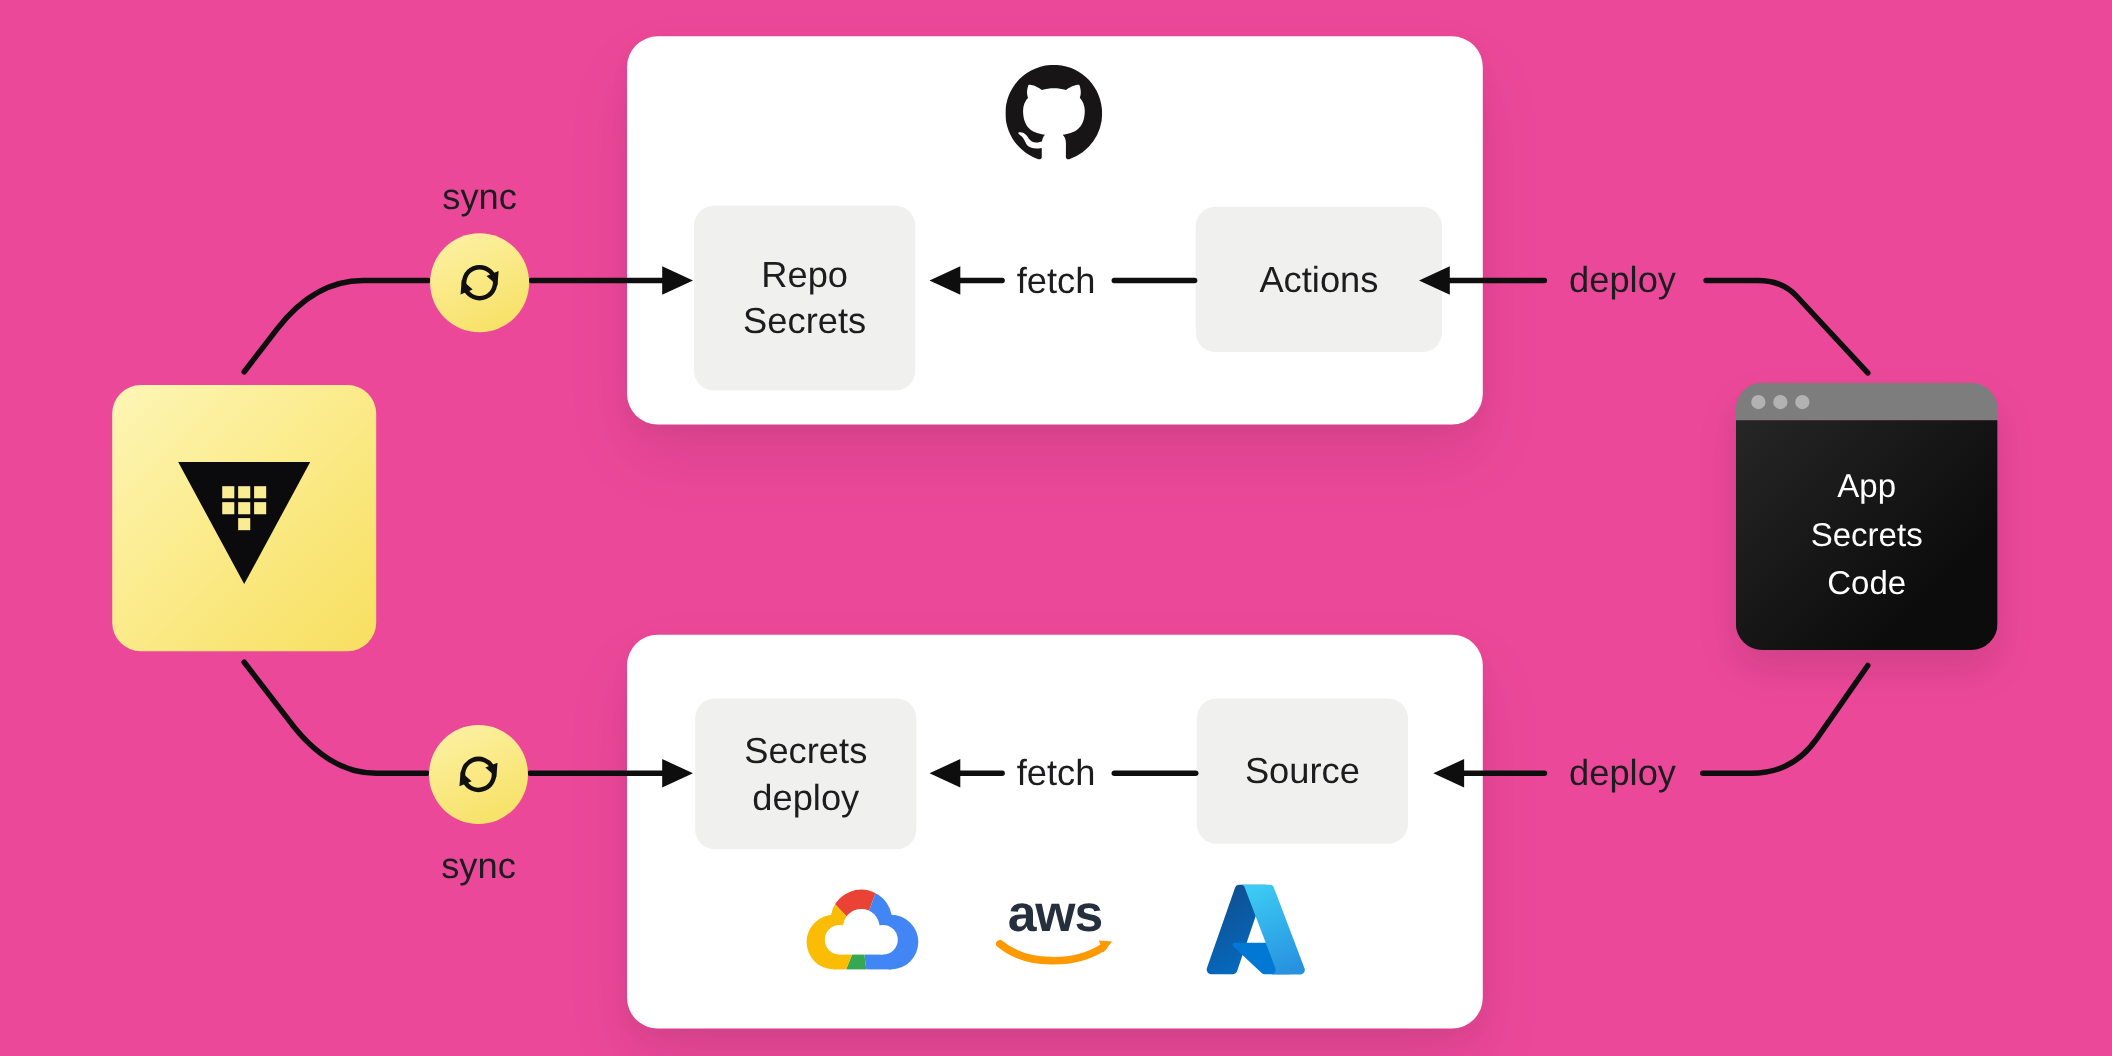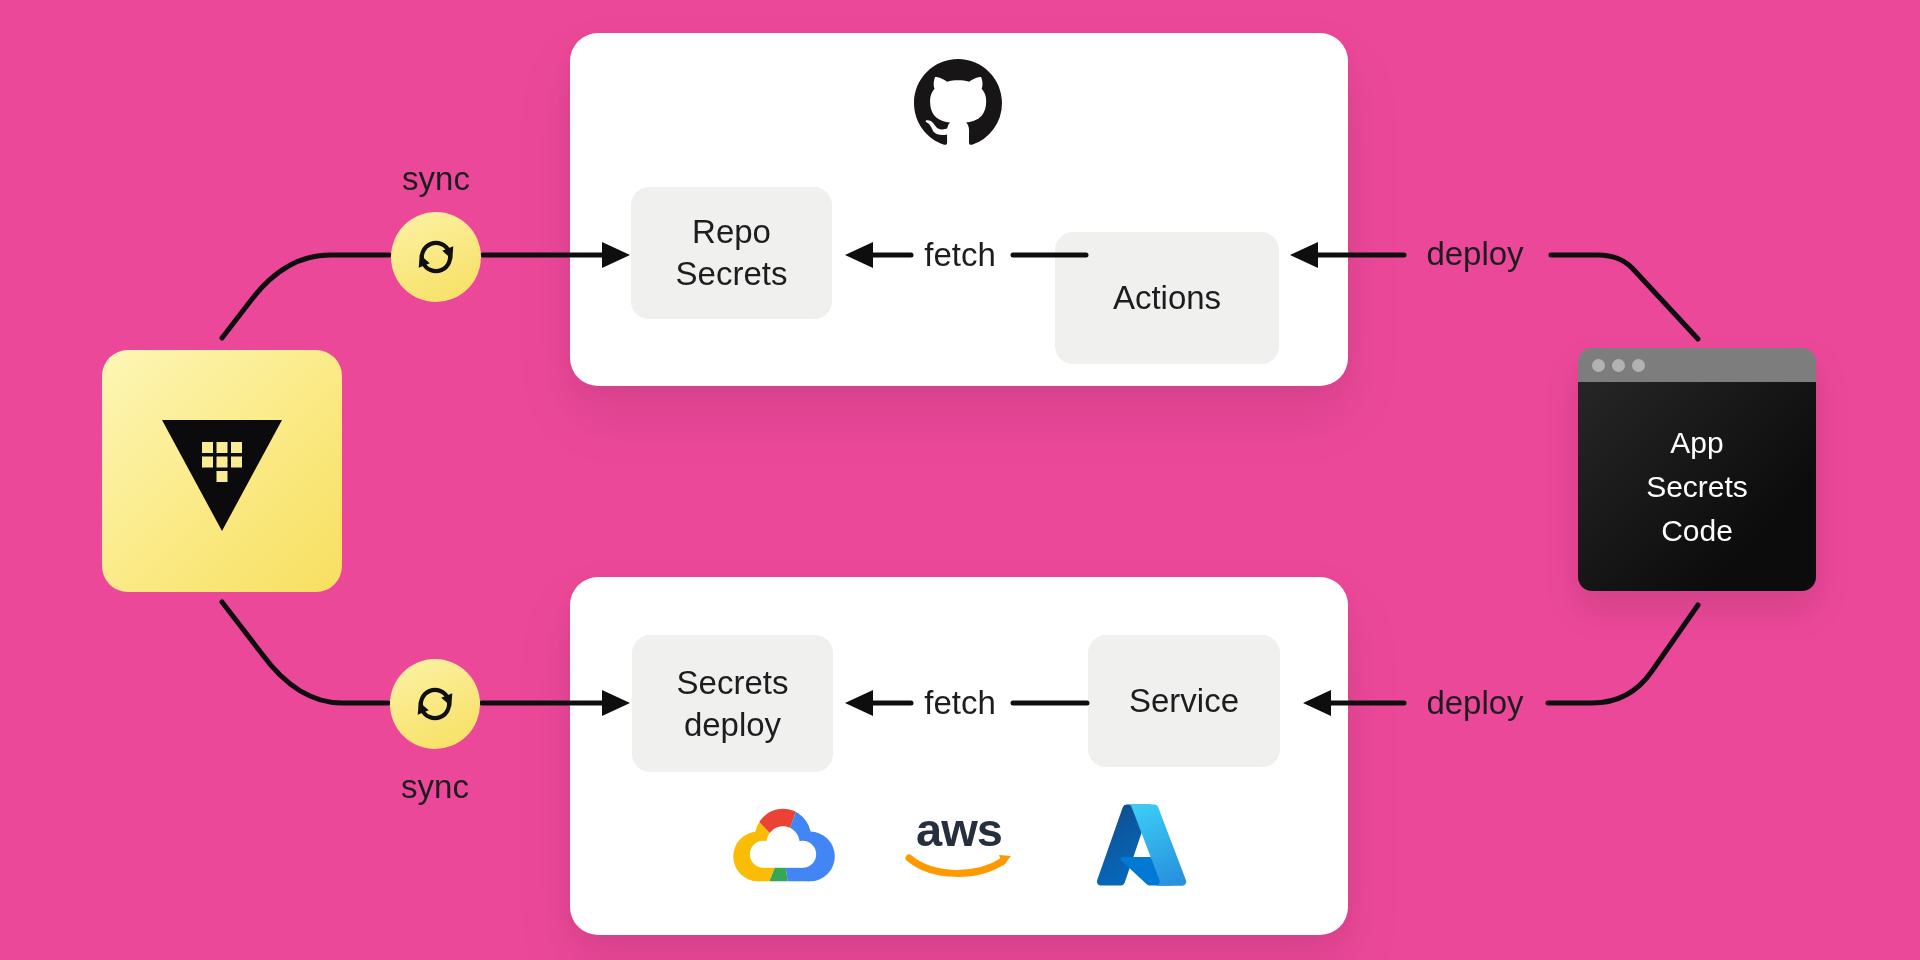--- a/index.html
+++ b/index.html
@@ -15,22 +15,22 @@
     box-shadow:0 30px 60px rgba(20,20,20,.09),0 6px 18px rgba(20,20,20,.04);
   }
   .card-top{left:570px;top:33px;width:778px;height:353px;}
   .card-bottom{left:570px;top:577px;width:778px;height:358px;}
   
   .node{
     position:absolute;background:#f0f0ee;border-radius:18px;z-index:2;
     display:flex;flex-direction:column;align-items:center;justify-content:center;
     font-size:33px;line-height:1.26;color:#1d1d1f;text-align:center;
   }
-  .node-repo{left:631px;top:187px;width:201px;height:132px;}
-  .node-actions{left:1055px;top:188px;width:224px;height:132px;margin-top:44px;}
+  .node-repo{left:631px;top:187px;width:201px;height:168px;}
+  .node-actions{left:1087px;top:188px;width:224px;height:132px;}
   .node-secrets{left:632px;top:635px;width:201px;height:137px;}
   .node-service{left:1088px;top:635px;width:192px;height:132px;}
   
   .vault{
     position:absolute;left:102px;top:350px;width:240px;height:242px;border-radius:26px;z-index:2;
     background:linear-gradient(135deg,#fdf6b6 0%,#fbeb8a 48%,#f7df5f 100%);
   }
   
   .sync-circle{
     position:absolute;width:90px;height:90px;border-radius:50%;z-index:5;
@@ -44,21 +44,21 @@
   .lbl-sync-top{left:386px;top:160px;width:100px;}
   .lbl-sync-bottom{left:385px;top:768px;width:100px;}
   .lbl-fetch-top{left:908px;top:236px;width:104px;}
   .lbl-fetch-bottom{left:908px;top:684px;width:104px;}
   .lbl-deploy-top{left:1418px;top:235px;width:114px;}
   .lbl-deploy-bottom{left:1418px;top:684px;width:114px;}
   
   .github{position:absolute;left:914px;top:59px;width:88px;height:88px;z-index:2;}
   
   .appwin{
-    position:absolute;left:1578px;top:348px;width:238px;height:243px;border-radius:14px;z-index:2;
+    position:absolute;left:1578px;top:348px;width:238px;height:243px;border-radius:24px;z-index:2;
     overflow:hidden;box-shadow:0 18px 36px rgba(20,20,20,.12);
   }
   .appwin .titlebar{height:34px;background:#7d7d7d;display:flex;align-items:center;padding-left:14px;gap:7px;}
   .appwin .dot{width:13px;height:13px;border-radius:50%;background:#b2b2b2;}
   .appwin .bodyarea{
     height:209px;background:linear-gradient(135deg,#262626 0%,#0c0c0c 75%);
     display:flex;flex-direction:column;align-items:center;justify-content:center;
     color:#ffffff;font-size:30px;line-height:44px;text-align:center;
   }
   
@@ -153,21 +153,21 @@
     <span>Secrets</span>
   </div>
   <div class="node node-actions">
     <span>Actions</span>
   </div>
   <div class="node node-secrets">
     <span>Secrets</span>
     <span>deploy</span>
   </div>
   <div class="node node-service">
-    <span>Service</span>
+    <span>Source</span>
   </div>
 
   <div class="appwin">
     <div class="titlebar">
       <div class="dot"></div>
       <div class="dot"></div>
       <div class="dot"></div>
     </div>
     <div class="bodyarea">
       <div>App</div>

